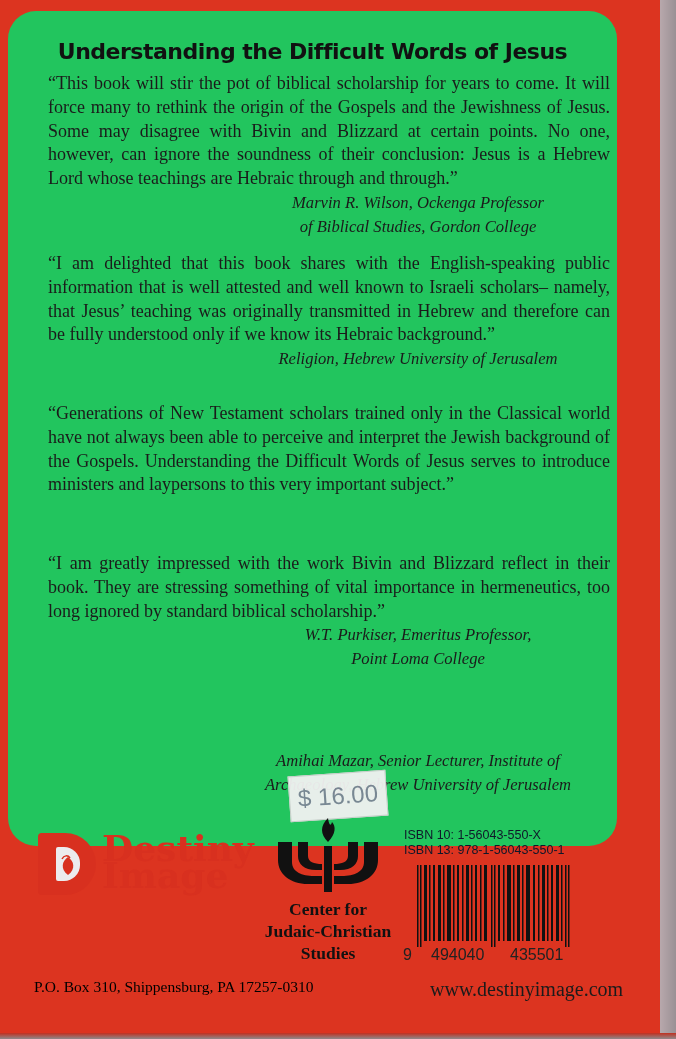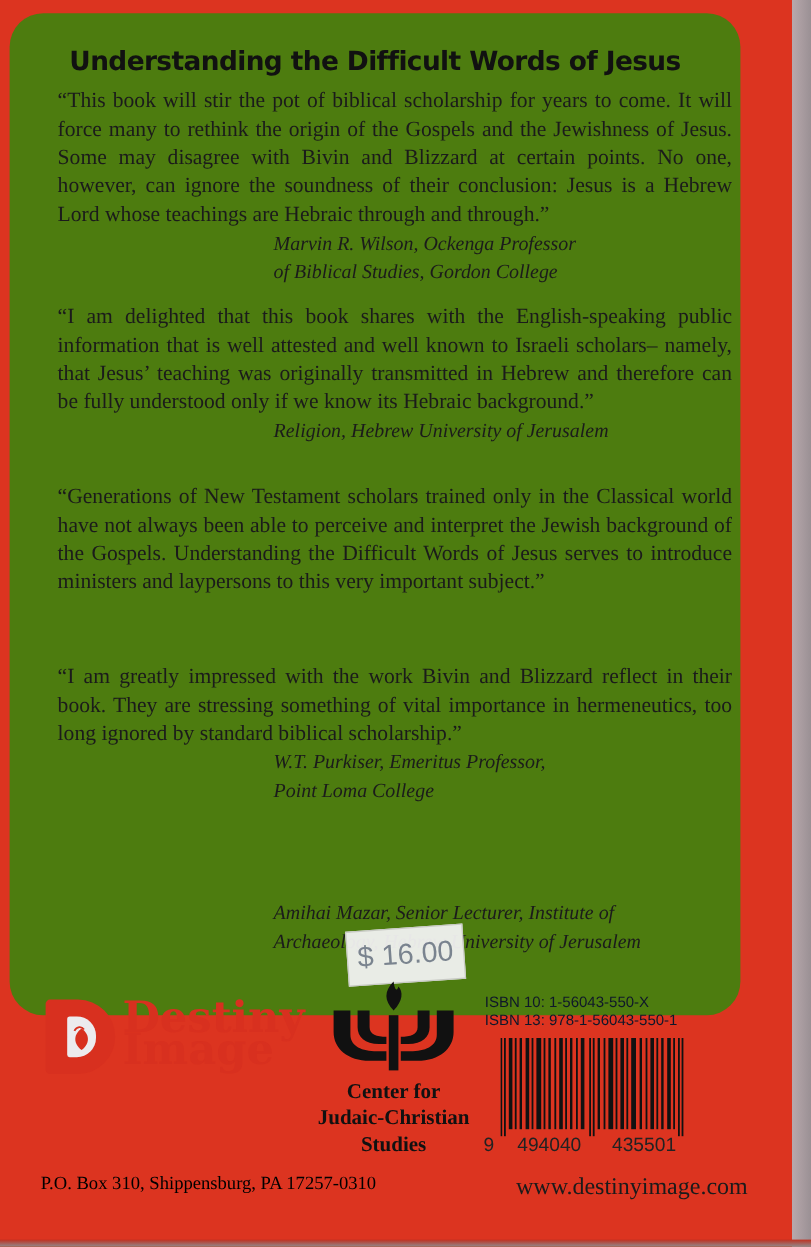--- a/index.html
+++ b/index.html
@@ -11,37 +11,37 @@
   .spine-shadow {
     position:absolute; right:0; top:0; width:16px; height:1039px;
     background:linear-gradient(to right,#b8a8ac,#9a9094);
   }
   .bottom-shadow {
     position:absolute; left:0; bottom:0; width:676px; height:6px;
     background:linear-gradient(to bottom,#c03020,#8f8a8c);
   }
   .panel {
     position:absolute; left:8px; top:11px; width:609px; height:835px;
-    background:#4d7c0f; border-radius:28px;
+    background:#22c55e; border-radius:28px;
   }
   .title {
     position:absolute; left:0; top:28px; width:609px; text-align:center;
     font-family:"DejaVu Sans", sans-serif; font-weight:bold; font-size:22px;
     letter-spacing:-0.5px; color:#111;
   }
   .quote {
     position:absolute; left:40px; width:562px;
     font-size:18px; line-height:23.8px; color:#1b1b1b;
     text-align:justify; text-align-last:left;
   }
   .attr {
     position:absolute; left:220px; width:380px;
     font-style:italic; font-size:16.6px; line-height:23.8px; color:#1b1b1b;
   }
-  .attr div { white-space:nowrap; }
+  .attr div { white-space:nowrap;text-align:center; }
   .price-tag {
     position:absolute; left:289px; top:773px; width:96px; height:44px;
     background:#f2f2f2; border:1px solid #cfcfcf; transform:rotate(-4deg);
     font-family:"Liberation Sans", sans-serif; font-size:24px; color:#7d8596;
     text-align:center; line-height:44px; opacity:0.95;
   }
   .destiny-logo { position:absolute; left:28px; top:829px; width:210px; height:80px; }
   .di-d {
     position:absolute; left:10px; top:4px; width:58px; height:62px;
     background:#d8301f; border-radius:4px 34px 34px 4px;

